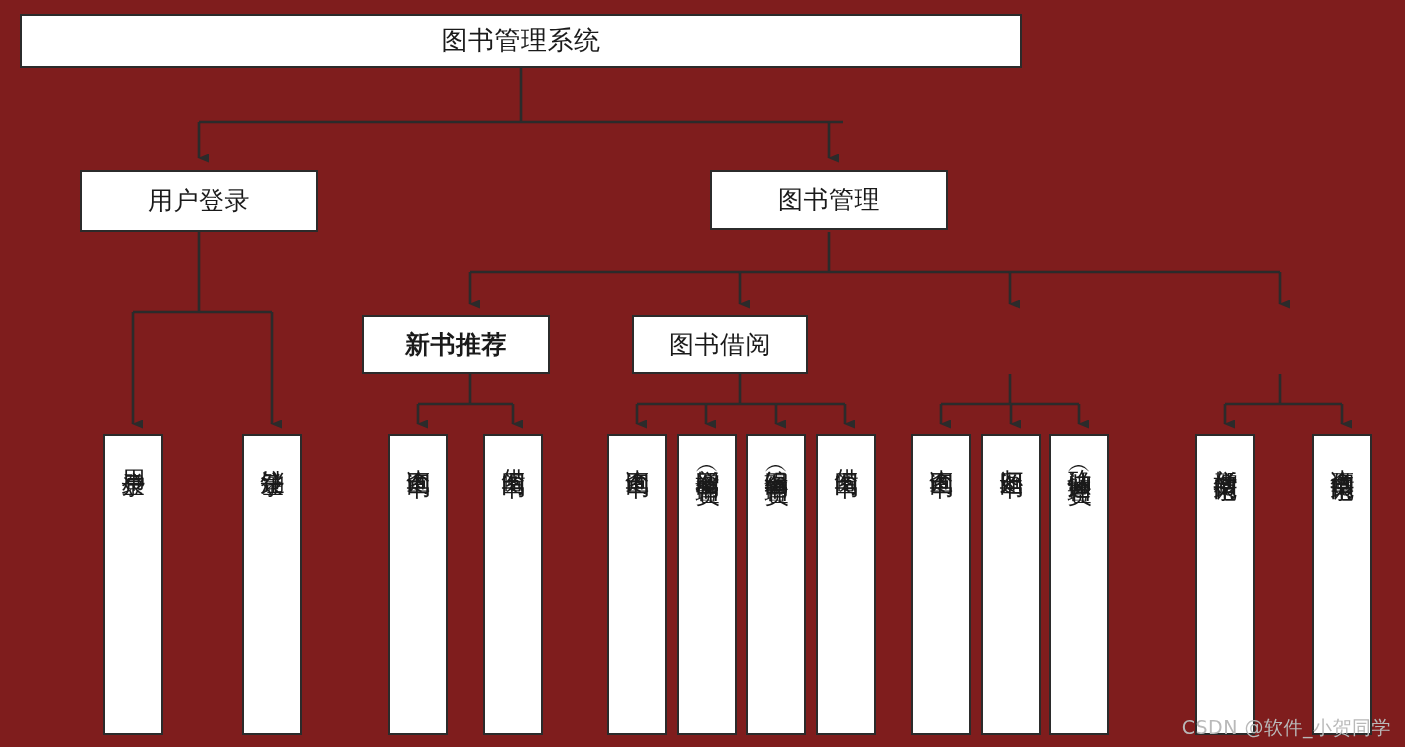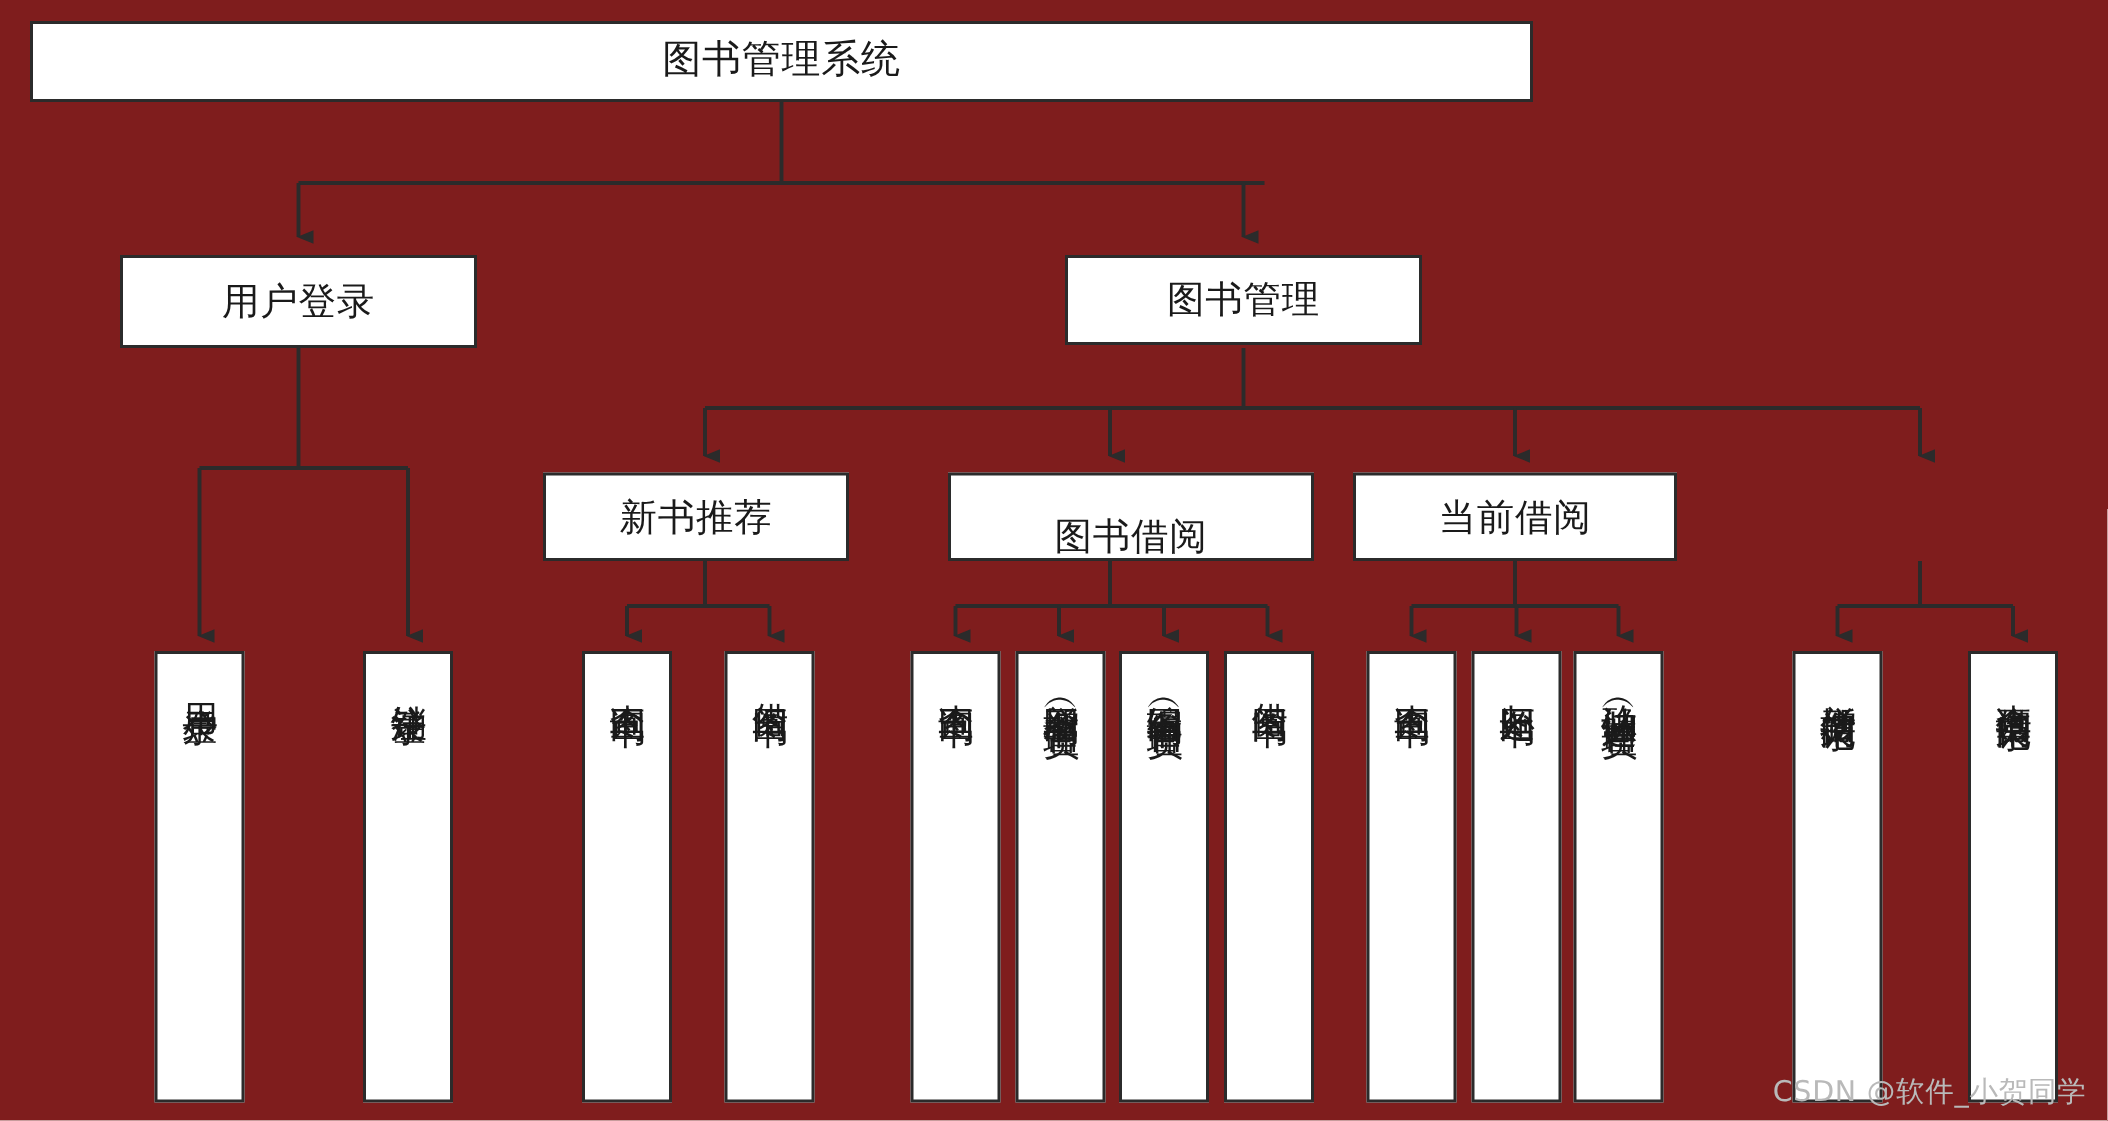--- a/index.html
+++ b/index.html
@@ -138,28 +138,25 @@
     <span class="node-label">图书管理系统</span>
   </div>
 
   <div class="node horizontal level2" style="left:80px; top:170px; width:238px; height:62px;">
     <span class="node-label">用户登录</span>
   </div>
   <div class="node horizontal level2" style="left:710px; top:170px; width:238px; height:60px;">
     <span class="node-label">图书管理</span>
   </div>
 
-  <div class="node horizontal level3" style="left:362px; top:315px; width:204px; height:59px;">
+  <div class="node horizontal level3" style="left:362px; top:315px; width:188px; height:59px;font-weight:bold;">
     <span class="node-label">新书推荐</span>
   </div>
-  <div class="node horizontal level3" style="left:632px; top:315px; width:244px; height:59px;align-items:flex-end;">
+  <div class="node horizontal level3" style="left:632px; top:315px; width:176px; height:59px;">
     <span class="node-label">图书借阅</span>
-  </div>
-  <div class="node horizontal level3" style="left:902px; top:315px; width:216px; height:59px;">
-    <span class="node-label">当前借阅</span>
   </div>
 
   <div class="node vertical leaf" style="left:103px; top:434px; width:60px; height:301px;">
     <span class="node-label">用户登录</span>
   </div>
   <div class="node vertical leaf" style="left:242px; top:434px; width:60px; height:301px;">
     <span class="node-label">注销登录</span>
   </div>
 
   <div class="node vertical leaf" style="left:388px; top:434px; width:60px; height:301px;">

